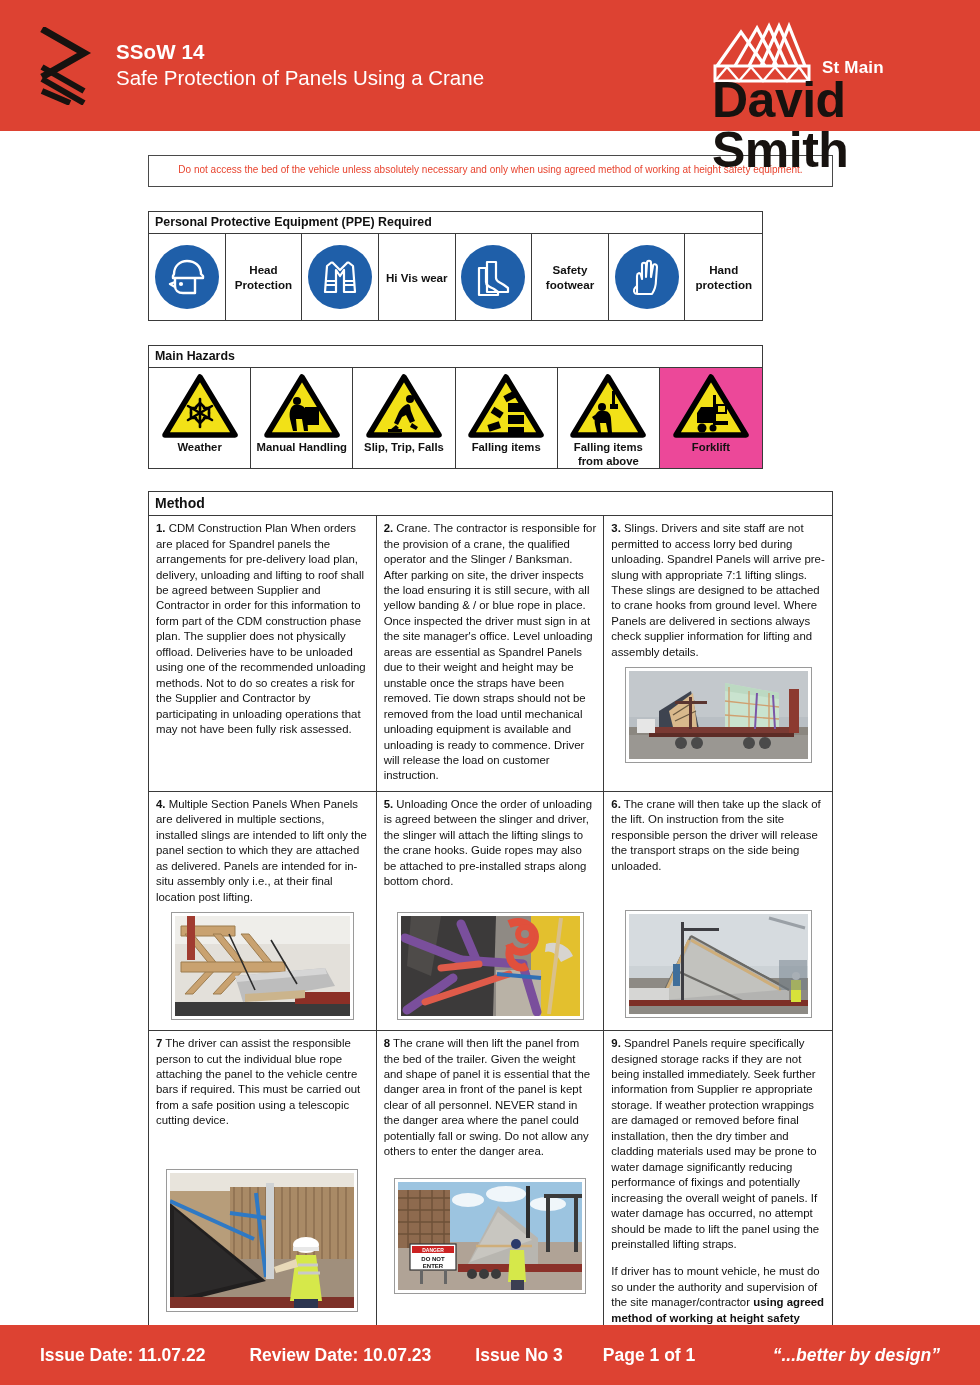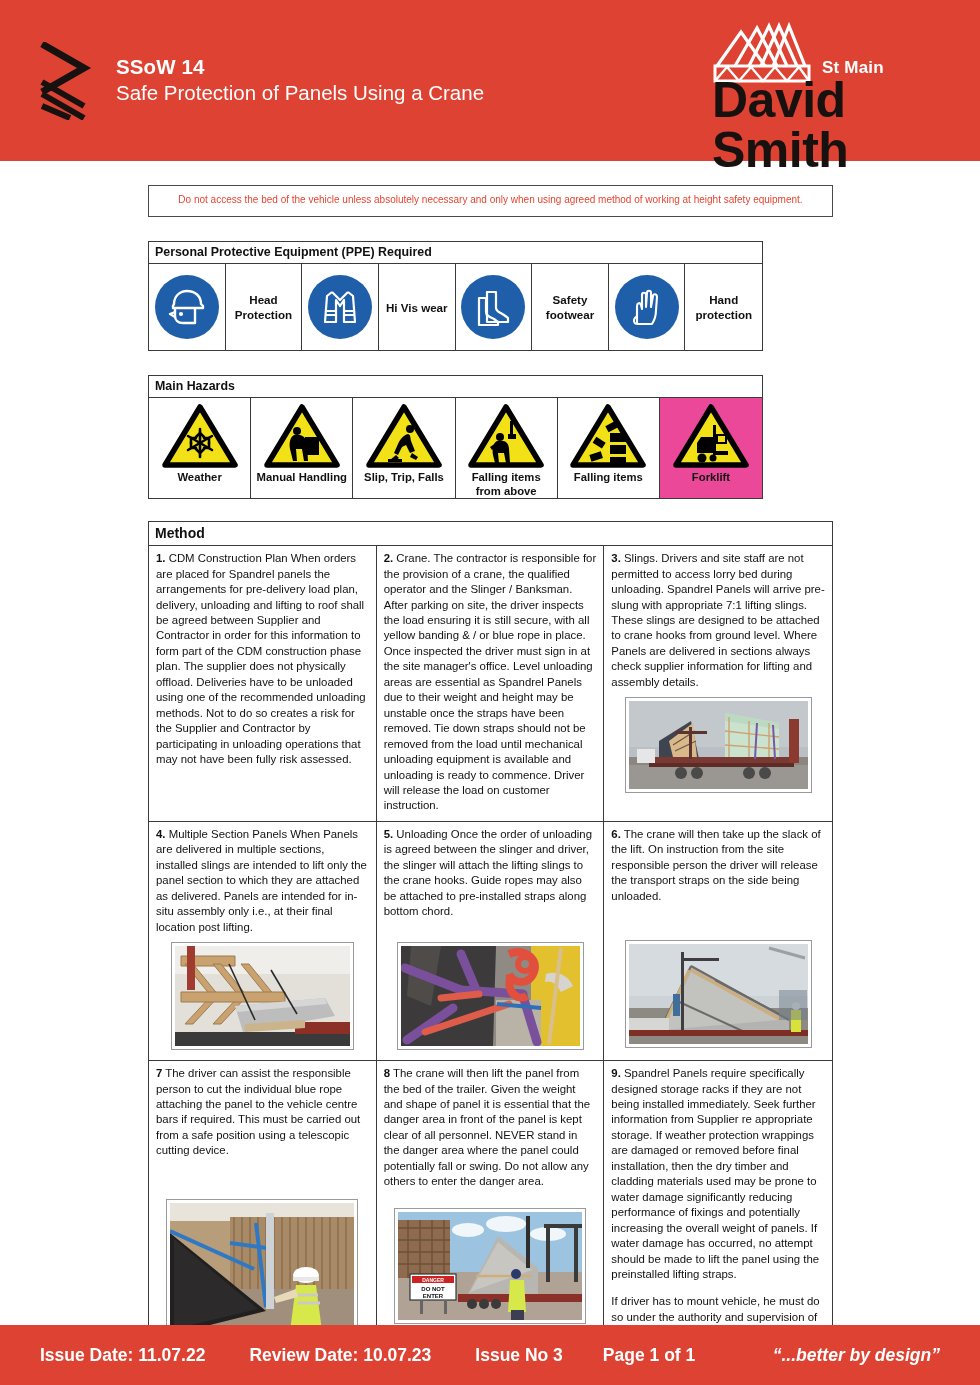--- a/index.html
+++ b/index.html
@@ -10,21 +10,21 @@
     background: #ffffff;
     font-family: "Liberation Sans", sans-serif;
     color: #111;
     overflow: hidden;
     position: relative;
   }
 
   
   .header {
     position: relative;
-    height: 161px;
+    height: 131px;
     background: #dd4232;
     display: flex;
     align-items: center;
   }
   .header-arrow {
     margin-left: 40px;
     width: 54px;
     height: 78px;
     position: relative;
     flex: 0 0 auto;
@@ -344,46 +344,46 @@
           </svg>
         </div>
         <div class="haz-label">Slip, Trip, Falls</div>
       </div>
 
       <div class="cell haz-cell">
         <div class="haz-tri">
           <svg width="76" height="66" viewBox="0 0 76 66">
             <path d="M38 4 L73 62 L3 62 Z" fill="#f2e117" stroke="#000" stroke-width="5.5" stroke-linejoin="round"></path>
             <g fill="#000">
-              <rect x="42" y="18" width="3" height="14"></rect>
-              <path d="M40 31 L48 31 L48 36 L40 36 Z"></path>
-              <circle cx="32" cy="34" r="4"></circle>
-              <path d="M29 38 C25 40 24 46 25 52 L27 60 L31 60 L30 50 L36 50 L38 60 L42 60 L41 46 C41 41 38 38 35 38 Z"></path>
-              <path d="M28 40 L22 44 L24 47 L30 44 Z"></path>
-            </g>
-          </svg>
-        </div>
-        <div class="haz-label">Falling items from above</div>
-      </div>
-
-      <div class="cell haz-cell">
-        <div class="haz-tri">
-          <svg width="76" height="66" viewBox="0 0 76 66">
-            <path d="M38 4 L73 62 L3 62 Z" fill="#f2e117" stroke="#000" stroke-width="5.5" stroke-linejoin="round"></path>
-            <g fill="#000">
               <rect x="40" y="30" width="16" height="9"></rect>
               <rect x="40" y="42" width="16" height="9"></rect>
               <rect x="40" y="54" width="16" height="6"></rect>
               <rect x="36" y="20" width="12" height="7" transform="rotate(-28 42 23)"></rect>
               <rect x="24" y="36" width="11" height="7" transform="rotate(32 29 39)"></rect>
               <rect x="20" y="50" width="12" height="7" transform="rotate(-18 26 53)"></rect>
             </g>
           </svg>
         </div>
         <div class="haz-label">Falling items</div>
+      </div>
+
+      <div class="cell haz-cell">
+        <div class="haz-tri">
+          <svg width="76" height="66" viewBox="0 0 76 66">
+            <path d="M38 4 L73 62 L3 62 Z" fill="#f2e117" stroke="#000" stroke-width="5.5" stroke-linejoin="round"></path>
+            <g fill="#000">
+              <rect x="42" y="18" width="3" height="14"></rect>
+              <path d="M40 31 L48 31 L48 36 L40 36 Z"></path>
+              <circle cx="32" cy="34" r="4"></circle>
+              <path d="M29 38 C25 40 24 46 25 52 L27 60 L31 60 L30 50 L36 50 L38 60 L42 60 L41 46 C41 41 38 38 35 38 Z"></path>
+              <path d="M28 40 L22 44 L24 47 L30 44 Z"></path>
+            </g>
+          </svg>
+        </div>
+        <div class="haz-label">Falling items from above</div>
       </div>
 
       <div class="cell haz-cell shaded">
         <div class="haz-tri">
           <svg width="76" height="66" viewBox="0 0 76 66">
             <path d="M38 4 L73 62 L3 62 Z" fill="#f2e117" stroke="#000" stroke-width="5.5" stroke-linejoin="round"></path>
             <g fill="#000">
               <rect x="40" y="22" width="3" height="30"></rect>
               <rect x="43" y="48" width="12" height="4"></rect>
               <path d="M28 34 L40 34 L40 50 L24 50 L24 40 Z"></path>

